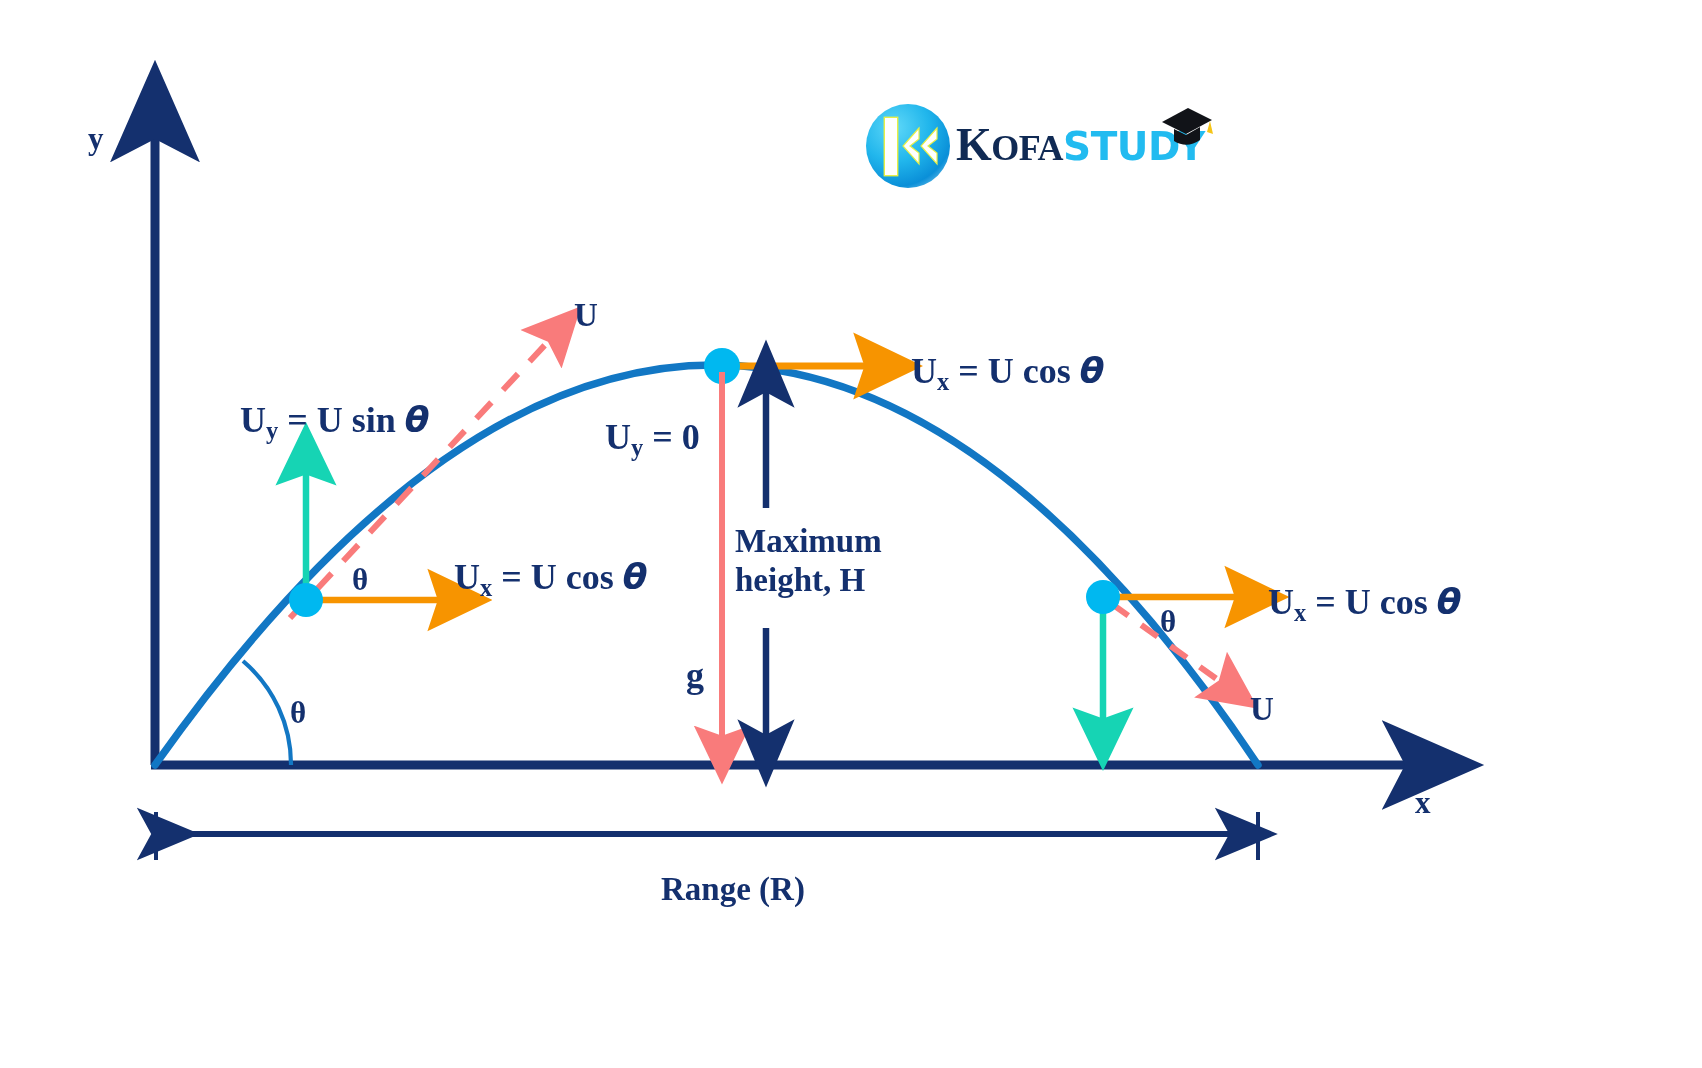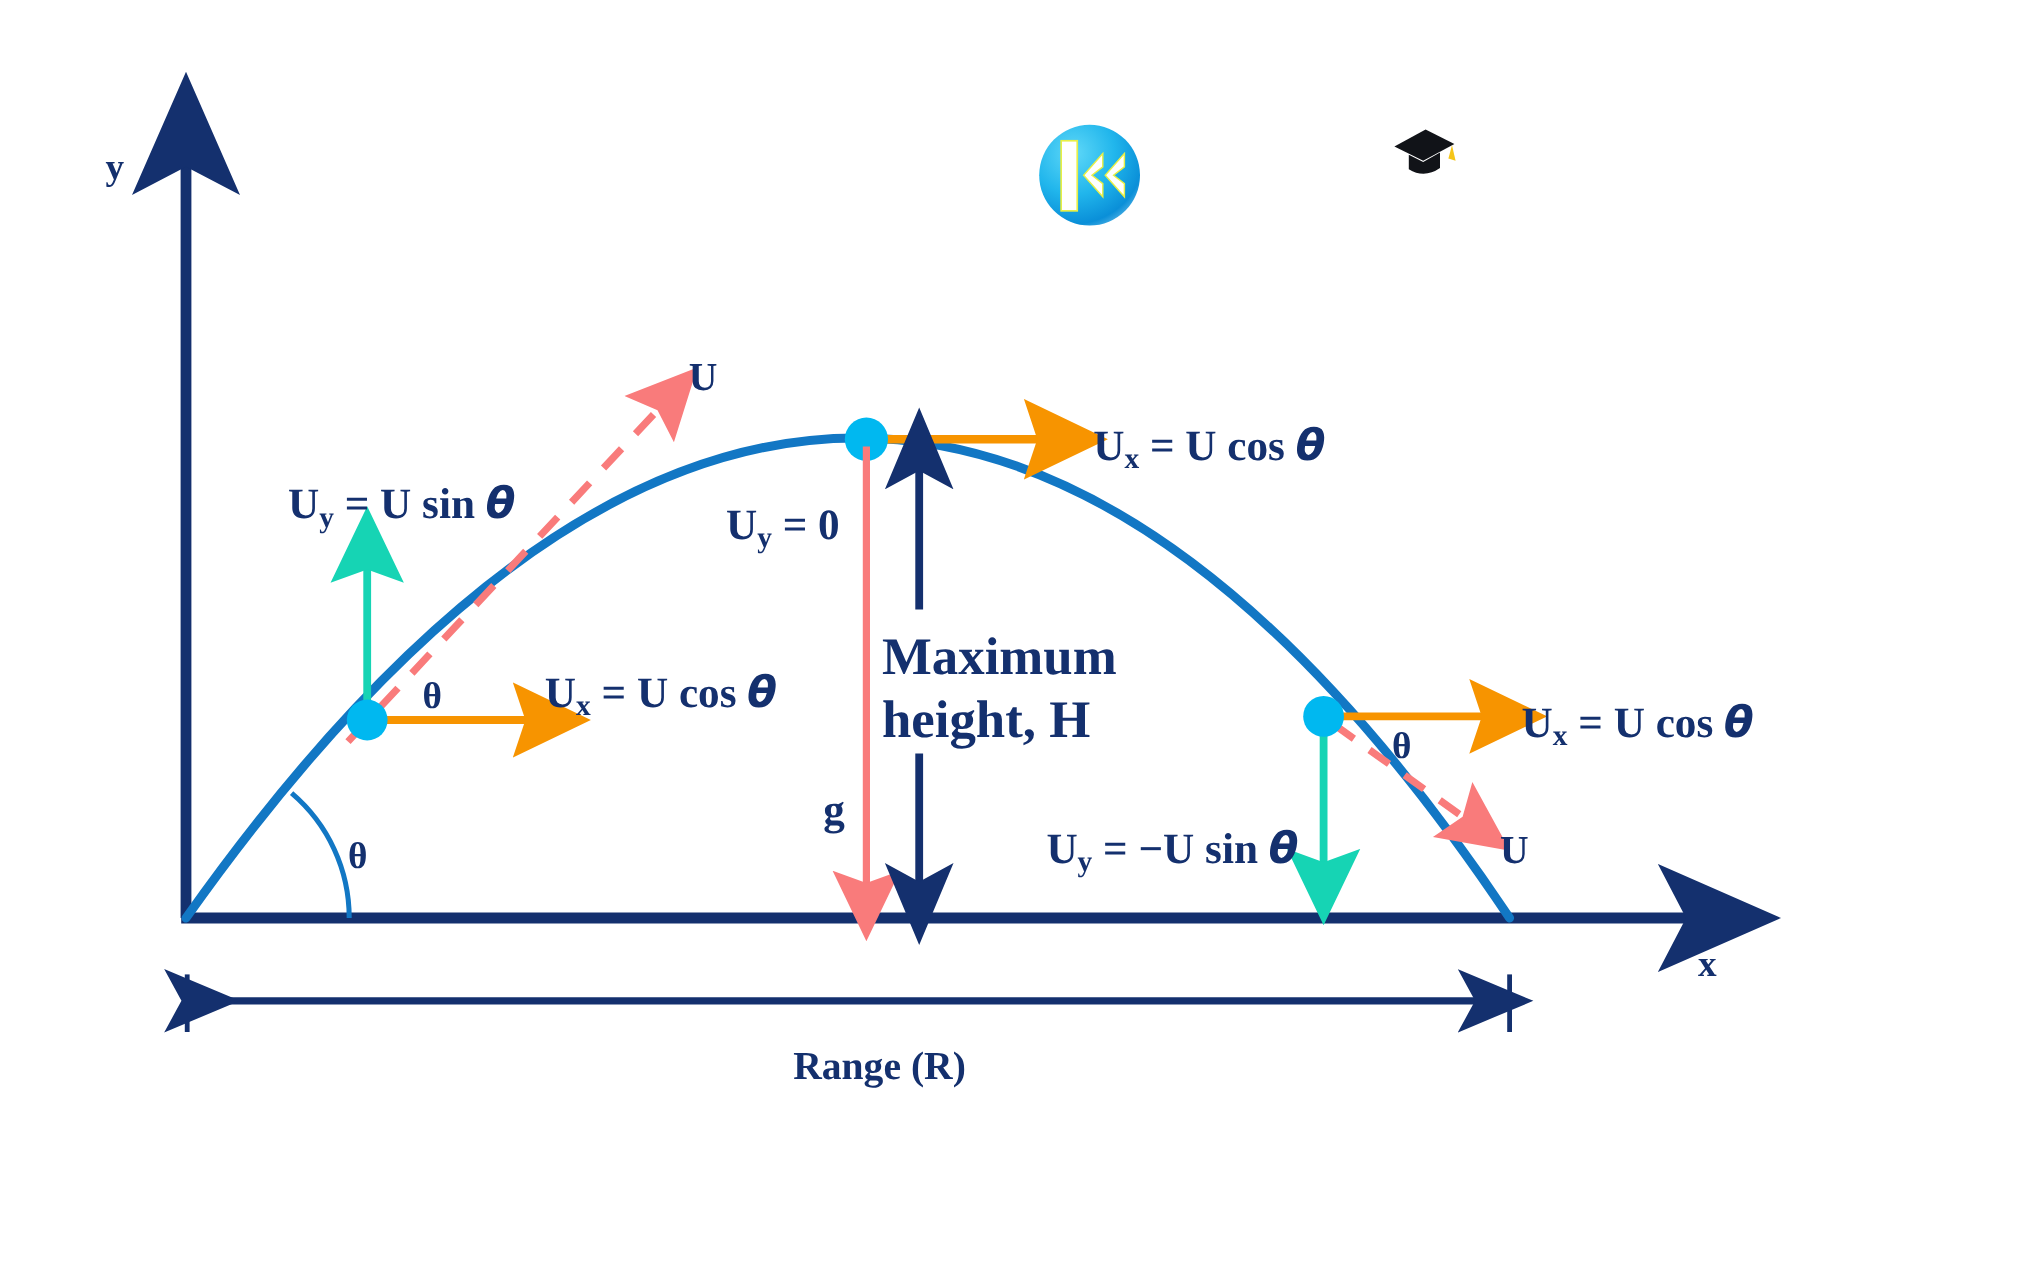--- a/index.html
+++ b/index.html
@@ -39,21 +39,21 @@
     font-size: 0.68em;
     vertical-align: baseline;
     position: relative;
     top: 0.28em;
   }
   .lbl .gk { font-style: italic; font-family: "DejaVu Sans", sans-serif; font-weight: bold; }
   .sz-eq { font-size: 36px; }
   .sz-axis { font-size: 31px; }
   .sz-theta { font-size: 31px; }
   .sz-u { font-size: 33px; }
-  .sz-big { font-size: 44px; }
+  .sz-big { font-size: 33px; }
   .sz-range { font-size: 33px; }
 
   
   #logo {
     position: absolute;
     left: 866px;
     top: 98px;
     width: 350px;
     height: 96px;
   }
@@ -169,20 +169,21 @@
   </svg>
 
   <div id="logo">
     <div id="logo-mark">
       <div id="logo-bar"></div>
       <svg id="logo-chev" viewBox="0 0 42 40">
         <path d="M20 2 L4 20 L20 38 L20 27 L11 20 L20 13 Z" fill="#ffffff" stroke="#e8ef46" stroke-width="1.2"></path>
         <path d="M38 2 L22 20 L38 38 L38 27 L29 20 L38 13 Z" fill="#ffffff" stroke="#e8ef46" stroke-width="1.2"></path>
       </svg>
     </div>
+    <div id="logo-text"><span class="k1">K</span><span class="k2">OFA</span><span class="s1">STUDY</span></div>
     <svg id="logo-cap" viewBox="0 0 58 46">
       <path d="M4 20 L30 6 L54 18 L28 32 Z" fill="#111318"></path>
       <path d="M16 27 L16 39 Q29 47 42 38 L42 25 L28 33 Z" fill="#111318"></path>
       <path d="M52 19 L55 32 L49 30 Z" fill="#f5c518"></path>
     </svg>
   </div>
 
   <div class="lbl sz-axis" style="left:88px; top:121px;">y</div>
 
   <div class="lbl sz-axis" style="left:1415px; top:785px;">x</div>
@@ -204,23 +205,20 @@
   </div>
 
   <div class="lbl sz-eq" style="left:1268px; top:581px;">
     <span>U</span><sub>x</sub><span> = U cos </span><span class="gk">θ</span>
   </div>
 
   <div class="lbl sz-eq" style="left:605px; top:416px;">
     <span>U</span><sub>y</sub><span> = 0</span>
   </div>
 
-  <div class="lbl sz-eq" style="left:872px; top:686px;">
-    <span>U</span><sub>y</sub><span> = −U sin </span><span class="gk">θ</span>
-  </div>
 
   <div class="lbl sz-theta gk" style="left:290px; top:695px;">θ</div>
 
   <div class="lbl sz-theta gk" style="left:352px; top:562px;">θ</div>
 
   <div class="lbl sz-theta gk" style="left:1160px; top:604px;">θ</div>
 
   <div class="lbl sz-eq" style="left:686px; top:654px;">g</div>
 
   <div class="lbl sz-big" style="left:735px; top:522px;">

